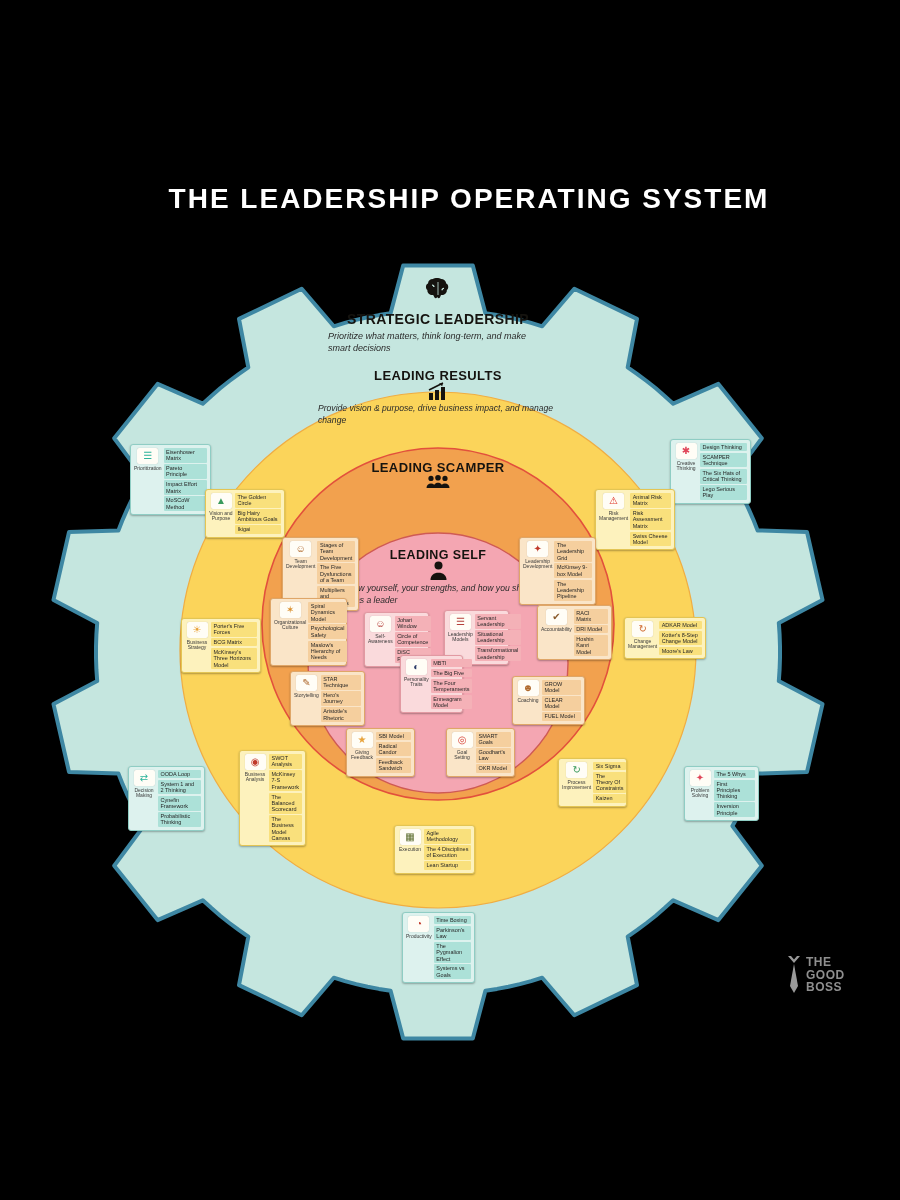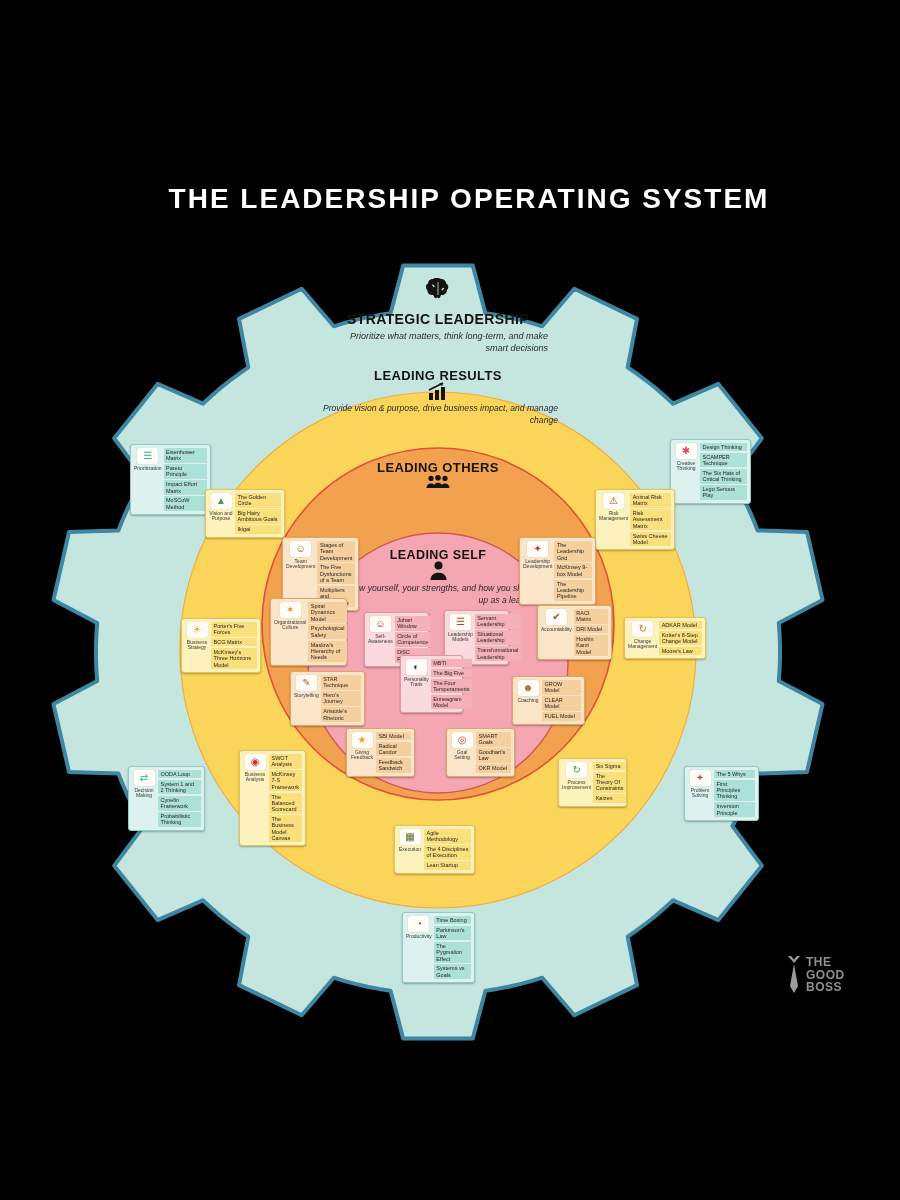--- a/index.html
+++ b/index.html
@@ -12,21 +12,21 @@
   #gearsvg { position:absolute; left:0; top:0; }
 
   .page-title {
     position:absolute; left:0; top:183; top:183px; width:876px;
     text-align:center; color:#fff; font-size:28px; font-weight:600;
     letter-spacing:2px;
     margin-left:31px;
   }
 
   .ring-head { position:absolute; text-align:center; color:#15130f; font-weight:bold; letter-spacing:.4px; }
-  .ring-desc { position:absolute; text-align:right; color:#2a2a2a; font-style:italic; line-height:1.35; }
+  .ring-desc { position:absolute; text-align:left; color:#2a2a2a; font-style:italic; line-height:1.35; }
 
   .secicon { position:absolute; }
   .secicon svg { display:block; }
 
   
   .card {
     position:absolute; display:flex; gap:2px; padding:3px;
     border-radius:3px; box-shadow:0 1px 2px rgba(0,0,0,.3);
     box-sizing:border-box;
   }
@@ -82,21 +82,21 @@
     <svg width="24" height="18" viewBox="0 0 24 18">
       <rect x="3" y="11" width="4" height="7" fill="#15130f"></rect>
       <rect x="9" y="8" width="4" height="10" fill="#15130f"></rect>
       <rect x="15" y="5" width="4" height="13" fill="#15130f"></rect>
       <path d="M3 8 L17 1" stroke="#15130f" stroke-width="1.6" fill="none"></path>
       <path d="M17 1 l-4 .5 3.2 2.8z" fill="#15130f"></path>
     </svg>
   </div>
   <div class="ring-desc" style="left:318px; top:403px; width:240px; font-size:8.6px;">Provide vision &amp; purpose, drive business impact, and manage change</div>
 
-  <div class="ring-head" style="left:288px; top:460px; width:300px; font-size:13px;">LEADING OTHERS</div>
+  <div class="ring-head" style="left:288px; top:460px; width:300px; font-size:13px;">LEADING SCAMPER</div>
   <div class="secicon" style="left:425px; top:475px;">
     <svg width="26" height="14" viewBox="0 0 26 14">
       <circle cx="6" cy="3.4" r="2.6" fill="#15130f"></circle>
       <circle cx="13" cy="2.8" r="2.8" fill="#15130f"></circle>
       <circle cx="20" cy="3.4" r="2.6" fill="#15130f"></circle>
       <path d="M1.5 13c0-3 2-4.6 4.5-4.6S10.5 10 10.5 13z" fill="#15130f"></path>
       <path d="M8.5 13c0-3.6 2-5.2 4.5-5.2s4.5 1.6 4.5 5.2z" fill="#15130f"></path>
       <path d="M15.5 13c0-3 2-4.6 4.5-4.6s4.5 1.6 4.5 4.6z" fill="#15130f"></path>
     </svg>
   </div>

